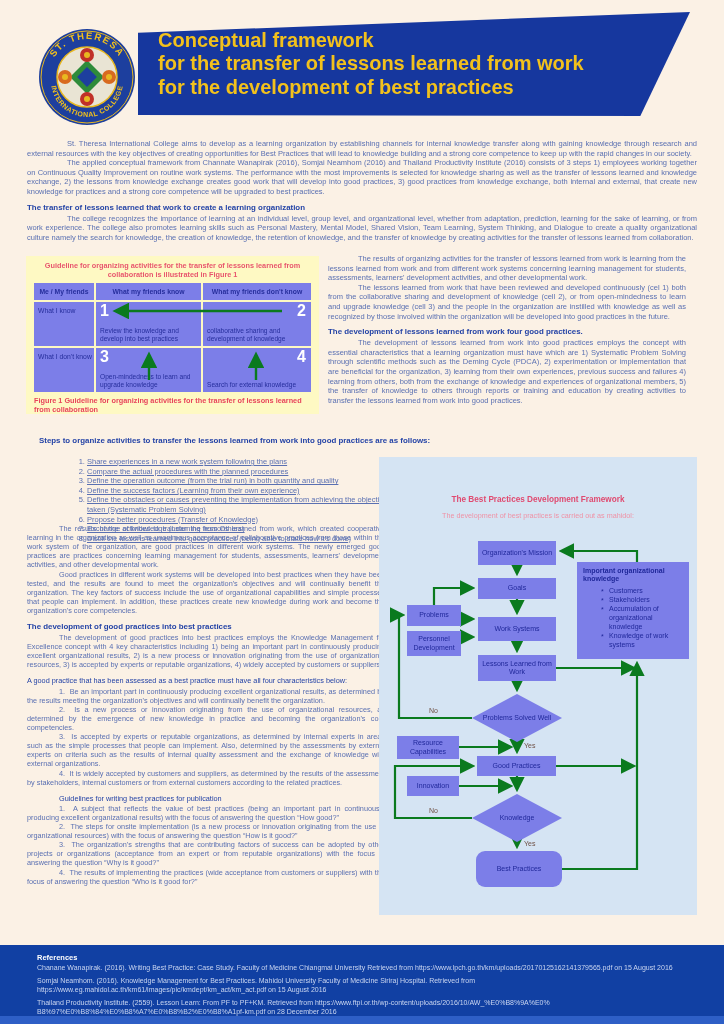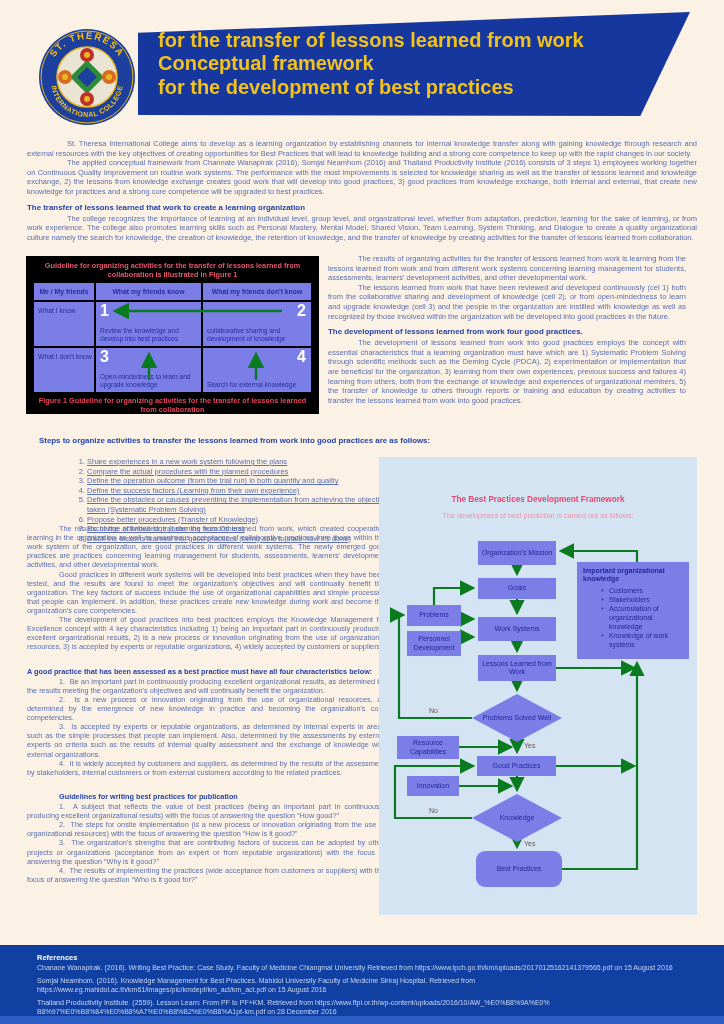--- a/index.html
+++ b/index.html
@@ -20,43 +20,43 @@
   .banner-title { color:#f2c11c; font-weight:bold; font-size:20px; line-height:1.16; }
   .banner-title span { display:block; }
   
   .body-txt { font-size:7.5px; line-height:1.28; text-align:justify; }
   .body-txt p { text-indent:40px; }
   h3.sec { color:#2443a6; font-size:7.9px; font-weight:bold; margin:6px 0 1px 0; }
   
   .intro { position:absolute; left:27px; top:139px; width:670px; }
   
   .fig-panel { position:absolute; left:26px; top:256px; width:293px; height:158px;
-    background:#000000; padding:5px 8px; }
+    background:#fef9c3; padding:5px 8px; }
   .fig-title { color:#e8566e; font-weight:bold; font-size:7.3px; line-height:1.3; text-align:center; }
   .fig-table { position:relative; margin-top:3px; display:grid;
     grid-template-columns:60px 105px 108px; grid-template-rows:17px 44px 44px; gap:2px; }
   .cell { background:#7c7ee8; color:#262e9c; font-size:6.8px; }
   .cell.hdr { font-weight:bold; display:flex; align-items:center; justify-content:center; text-align:center; line-height:1.1; }
   .cell.lbl { padding:5px 0 0 4px; }
   .cell.qd { position:relative; }
   .qd .num { position:absolute; top:0px; font-size:16px; font-weight:bold; color:#ffffff; }
   .qd .num.nl { left:4px; } .qd .num.nr { right:5px; }
   .qd .qtxt { position:absolute; left:4px; right:3px; bottom:3px; font-size:6.6px; line-height:1.18; }
   .fig-arrows { position:absolute; inset:0; pointer-events:none; }
-  .fig-caption { color:#e8455c; font-weight:bold; font-size:7.3px; line-height:1.3; text-align:center; margin-top:4px; }
+  .fig-caption { color:#e8455c; font-weight:bold; font-size:7.3px; line-height:1.3; margin-top:4px; }
   
   .results-col { position:absolute; left:328px; top:254px; width:358px; }
   
   .steps { position:absolute; left:27px; top:424px; width:650px; }
   .steps ol { margin:2px 0 0 0; padding-left:60px; width:500px; font-size:7.5px; line-height:1.28;text-decoration:underline; }
   
   .left-col { position:absolute; left:27px; top:524px; width:358px; font-size:7.3px; line-height:1.25; text-align:justify; }
   .left-col p { text-indent:32px; }
   .left-col h3.sec { margin-top:7px; }
-  .left-col .bold-lead { font-weight:bold; color:#2443a6; margin-top:15px; }
+  .left-col .bold-lead { font-weight:normal; color:#2443a6; margin-top:7px; }
   ol.flat { list-style:none; counter-reset:n; margin-top:1px; }
   ol.flat li { counter-increment:n; text-indent:32px; }
   ol.flat li::before { content:counter(n) ".\00a0\00a0"; }
   
   .flow-panel { position:absolute; left:379px; top:457px; width:318px; height:458px; background:#d5e4f3; }
   .flow-title { position:absolute; top:38px; left:0; width:100%; text-align:center;
     color:#e04a70; font-weight:bold; font-size:8.2px; }
   .flow-sub { position:absolute; top:54px; left:0; width:100%; text-align:center;
     color:#ef92a6; font-size:7.2px; }
   .node { position:absolute; background:#7c7ee8; color:#20289a; font-size:7px; line-height:1.15;
@@ -106,22 +106,22 @@
     <text font-size="9.5" font-weight="bold" fill="#f2c11c" letter-spacing="1.5">
       <textPath href="#arcTop" startOffset="50%" text-anchor="middle">ST. THERESA</textPath>
     </text>
     <text font-size="7" font-weight="bold" fill="#f2c11c" letter-spacing="0.5">
       <textPath href="#arcBot" startOffset="50%" text-anchor="middle">INTERNATIONAL COLLEGE</textPath>
     </text>
   </svg>
 
   <div class="banner">
     <div class="banner-title">
+      <span>Conceptual framework</span>
       <span>for the transfer of lessons learned from work</span>
-      <span>Conceptual framework</span>
       <span>for the development of best practices</span>
     </div>
   </div>
 
   <div class="intro body-txt">
     <p>St. Theresa International College aims to develop as a learning organization by establishing channels for internal knowledge transfer along with gaining knowledge through research and external resources with the key objectives of creating opportunities for Best Practices that will lead to knowledge building and a strong core competence to keep up with the rapid changes in our society.</p>
     <p>The applied conceptual framework from Channate Wanapirak (2016), Somjai Neamhom (2016) and Thailand Productivity Institute (2016) consists of 3 steps 1) employees working together on Continuous Quality Improvement on routine work systems. The performance with the most improvements is selected for knowledge sharing as well as the transfer of lessons learned and knowledge exchange, 2) the lessons from knowledge exchange creates good work that will develop into good practices, 3) good practices from knowledge exchange, both internal and external, that create new knowledge for practices and a strong core competence will be upgraded to best practices.</p>
     <h3 class="sec">The transfer of lessons learned that work to create a learning organization</h3>
     <p>The college recognizes the importance of learning at an individual level, group level, and organizational level, whether from adaptation, prediction, learning for the sake of learning, or from work experience. The college also promotes learning skills such as Personal Mastery, Mental Model, Shared Vision, Team Learning, System Thinking, and Dialogue to create a quality organizational culture namely the search for knowledge, the creation of knowledge, the retention of knowledge, and the transfer of knowledge by creating activities for the transfer of lessons learned from collaboration.</p>
   </div>
@@ -184,40 +184,41 @@
       <li>Define the obstacles or causes preventing the implementation from achieving the objectives and the remedial measures already taken (Systematic Problem Solving)</li>
       <li>Propose better procedures (Transfer of Knowledge)</li>
       <li>Exchange of knowledge (Learning from Others)</li>
       <li>Distill the lessons learned into good practices (being able to state how it's done)</li>
     </ol>
   </div>
 
   <div class="left-col">
     <p>The results of the activities to transfer the lessons learned from work, which created cooperative learning in the organization as well as unanimous acceptance of collaborative practices from those within the work system of the organization, are good practices in different work systems. The newly emerged good practices are practices concerning learning management for students, assessments, learners' development activities, and other developmental work.</p>
     <p>Good practices in different work systems will be developed into best practices when they have been tested, and the results are found to meet the organization's objectives and will continually benefit the organization. The key factors of success include the use of organizational capabilities and simple processes that people can implement. In addition, these practices create new knowledge during work and become the organization's core competencies.</p>
+    <h3 class="sec">The development of good practices into best practices</h3>
     <p>The development of good practices into best practices employs the Knowledge Management for Excellence concept with 4 key characteristics including 1) being an important part in continuously producing excellent organizational results, 2) is a new process or innovation originating from the use of organizational resources, 3) is accepted by experts or reputable organizations, 4) widely accepted by customers or suppliers.</p>
     <div class="bold-lead">A good practice that has been assessed as a best practice must have all four characteristics below:</div>
     <ol class="flat">
       <li>Be an important part in continuously producing excellent organizational results, as determined by the results meeting the organization's objectives and will continually benefit the organization.</li>
       <li>Is a new process or innovation originating from the use of organizational resources, as determined by the emergence of new knowledge in practice and becoming the organization's core competencies.</li>
       <li>Is accepted by experts or reputable organizations, as determined by internal experts in areas such as the simple processes that people can implement. Also, determined by the assessments by external experts on criteria such as the results of internal quality assessment and the exchange of knowledge with external organizations.</li>
       <li>It is widely accepted by customers and suppliers, as determined by the results of the assessment by stakeholders, internal customers or from external customers according to the related practices.</li>
     </ol>
     <div class="bold-lead" style="text-indent:32px">Guidelines for writing best practices for publication</div>
     <ol class="flat">
       <li>A subject that reflects the value of best practices (being an important part in continuously producing excellent organizational results) with the focus of answering the question “How good?”</li>
       <li>The steps for onsite implementation (is a new process or innovation originating from the use of organizational resources) with the focus of answering the question “How is it good?”</li>
       <li>The organization's strengths that are contributing factors of success can be adopted by other projects or organizations (acceptance from an expert or from reputable organizations) with the focus of answering the question “Why is it good?”</li>
       <li>The results of implementing the practices (wide acceptance from customers or suppliers) with the focus of answering the question “Who is it good for?”</li>
     </ol>
   </div>
 
   <div class="flow-panel">
     <div class="flow-title">The Best Practices Development Framework</div>
-    <div class="flow-sub">The development of best prediction is carried out as follows:</div>
+    <div class="flow-sub">The development of best practices is carried out as mahidol:</div>
 
     <svg class="flow-arrows" viewBox="0 0 318 458">
       <defs>
         <marker id="ah" markerWidth="7" markerHeight="7" refX="5.5" refY="3.5" orient="auto">
           <path d="M0,0 L7,3.5 L0,7 z" fill="#0a7a1e"></path>
         </marker>
       </defs>
       <g stroke="#0a7a1e" stroke-width="2.2" fill="none">
         <path d="M138,108 V116" marker-end="url(#ah)"></path>
         <path d="M138,142 V155" marker-end="url(#ah)"></path>

